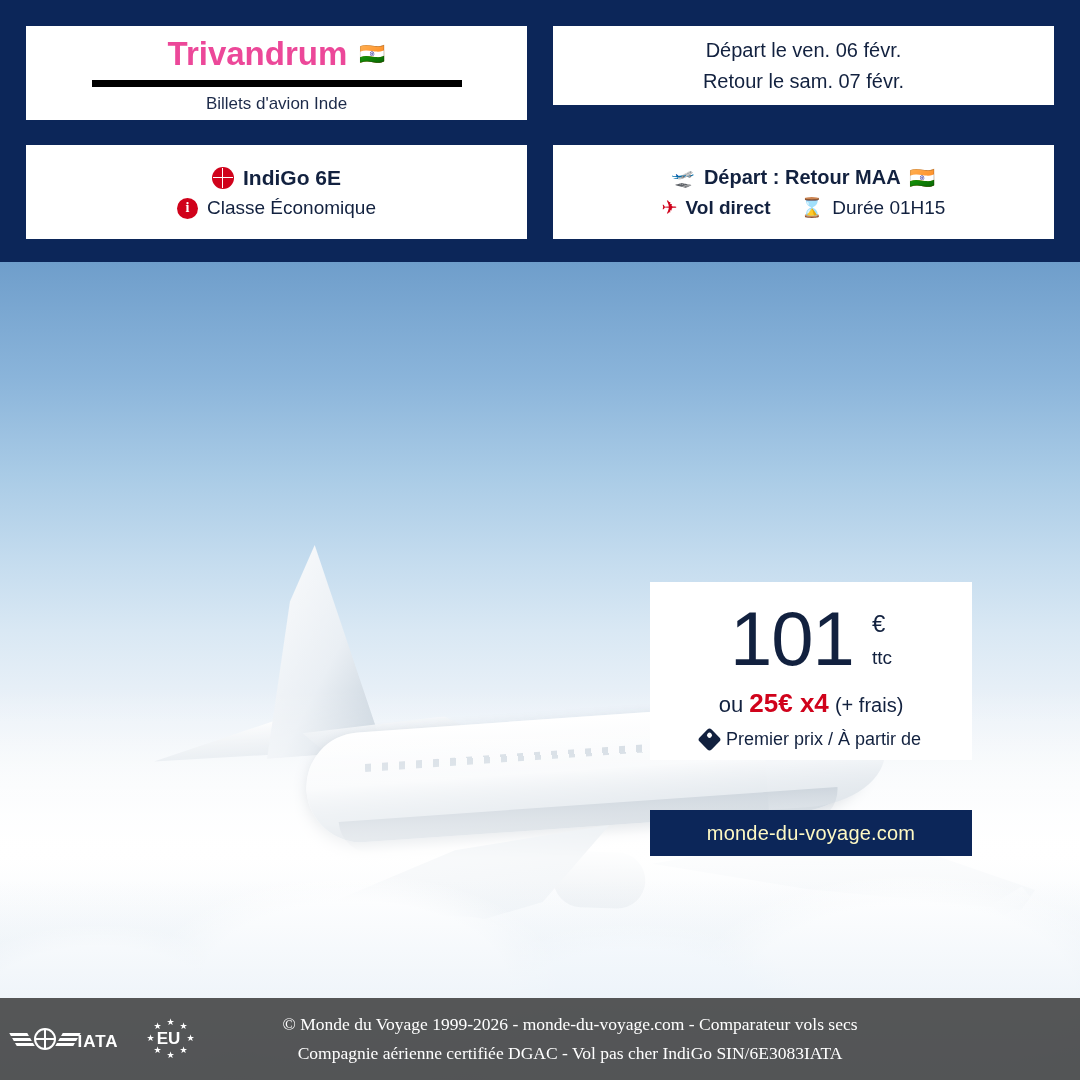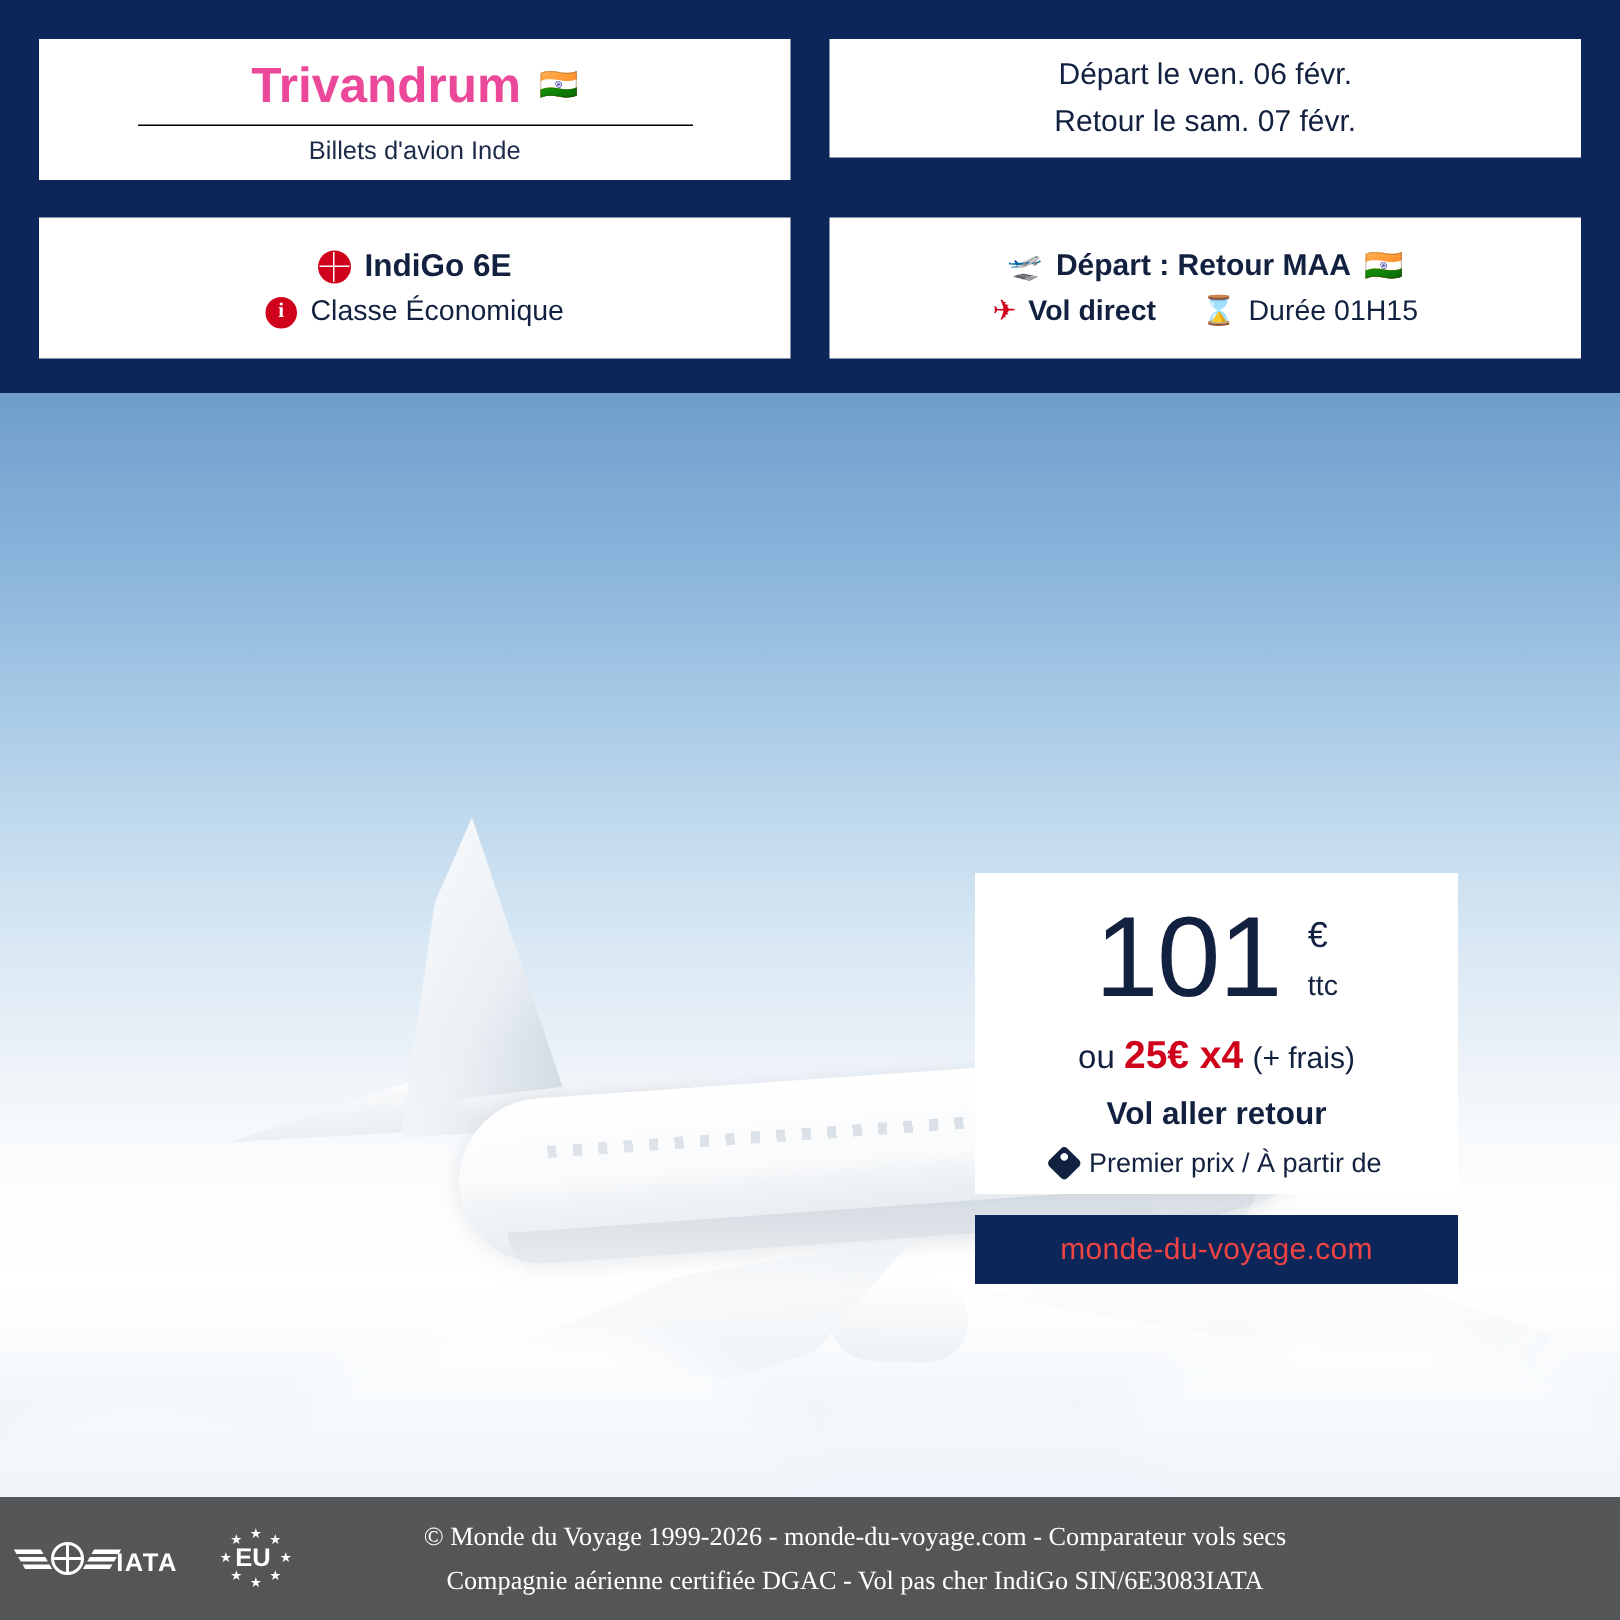--- a/index.html
+++ b/index.html
@@ -44,21 +44,21 @@
     font-weight: bold;
     color: #ec4899;
     display: flex;
     align-items: center;
     gap: 12px;
     line-height: 1;
     padding-top: 4px;
   }
   .dest-sub-wrap {
     width: 370px;
-    border-top: 1px solid #000000;
+    border-top: 7px solid #000000;
     margin-top: 10px;
     padding-top: 7px;
     text-align: center;
   }
   .dest-sub {
     font-size: 17px;
     color: #1d2b4a;
   }
 
   .date-line {
@@ -382,21 +382,21 @@
     width: 5px; height: 5px;
     background: #fff;
     border-radius: 50%;
     left: 3px; top: 3px;
   }
   .site-bar {
     position: absolute;
     left: 650px; top: 548px;
     width: 322px; height: 46px;
     background: #0c2659;
-    color: #ef4444;
+    color: #fef9c3;
     font-size: 20px;
     display: flex;
     align-items: center;
     justify-content: center;
     letter-spacing: 0.2px;
   }
 
   
   .footer {
     position: absolute;
@@ -550,21 +550,20 @@
         <span class="price-units">
           <span class="price-cur">€</span>
           <span class="price-ttc">ttc</span>
         </span>
       </div>
       <div class="split-line">
         <span>ou</span>
         <span class="split-strong">25€ x4</span>
         <span class="split-frais">(+ frais)</span>
       </div>
-      <div class="roundtrip">Vol aller retour</div>
       <div class="firstprice">
         <span class="tag-ico"></span>
         <span>Premier prix / À partir de</span>
       </div>
     </div>
 
     <div class="site-bar">monde-du-voyage.com</div>
 
   </div>
 

